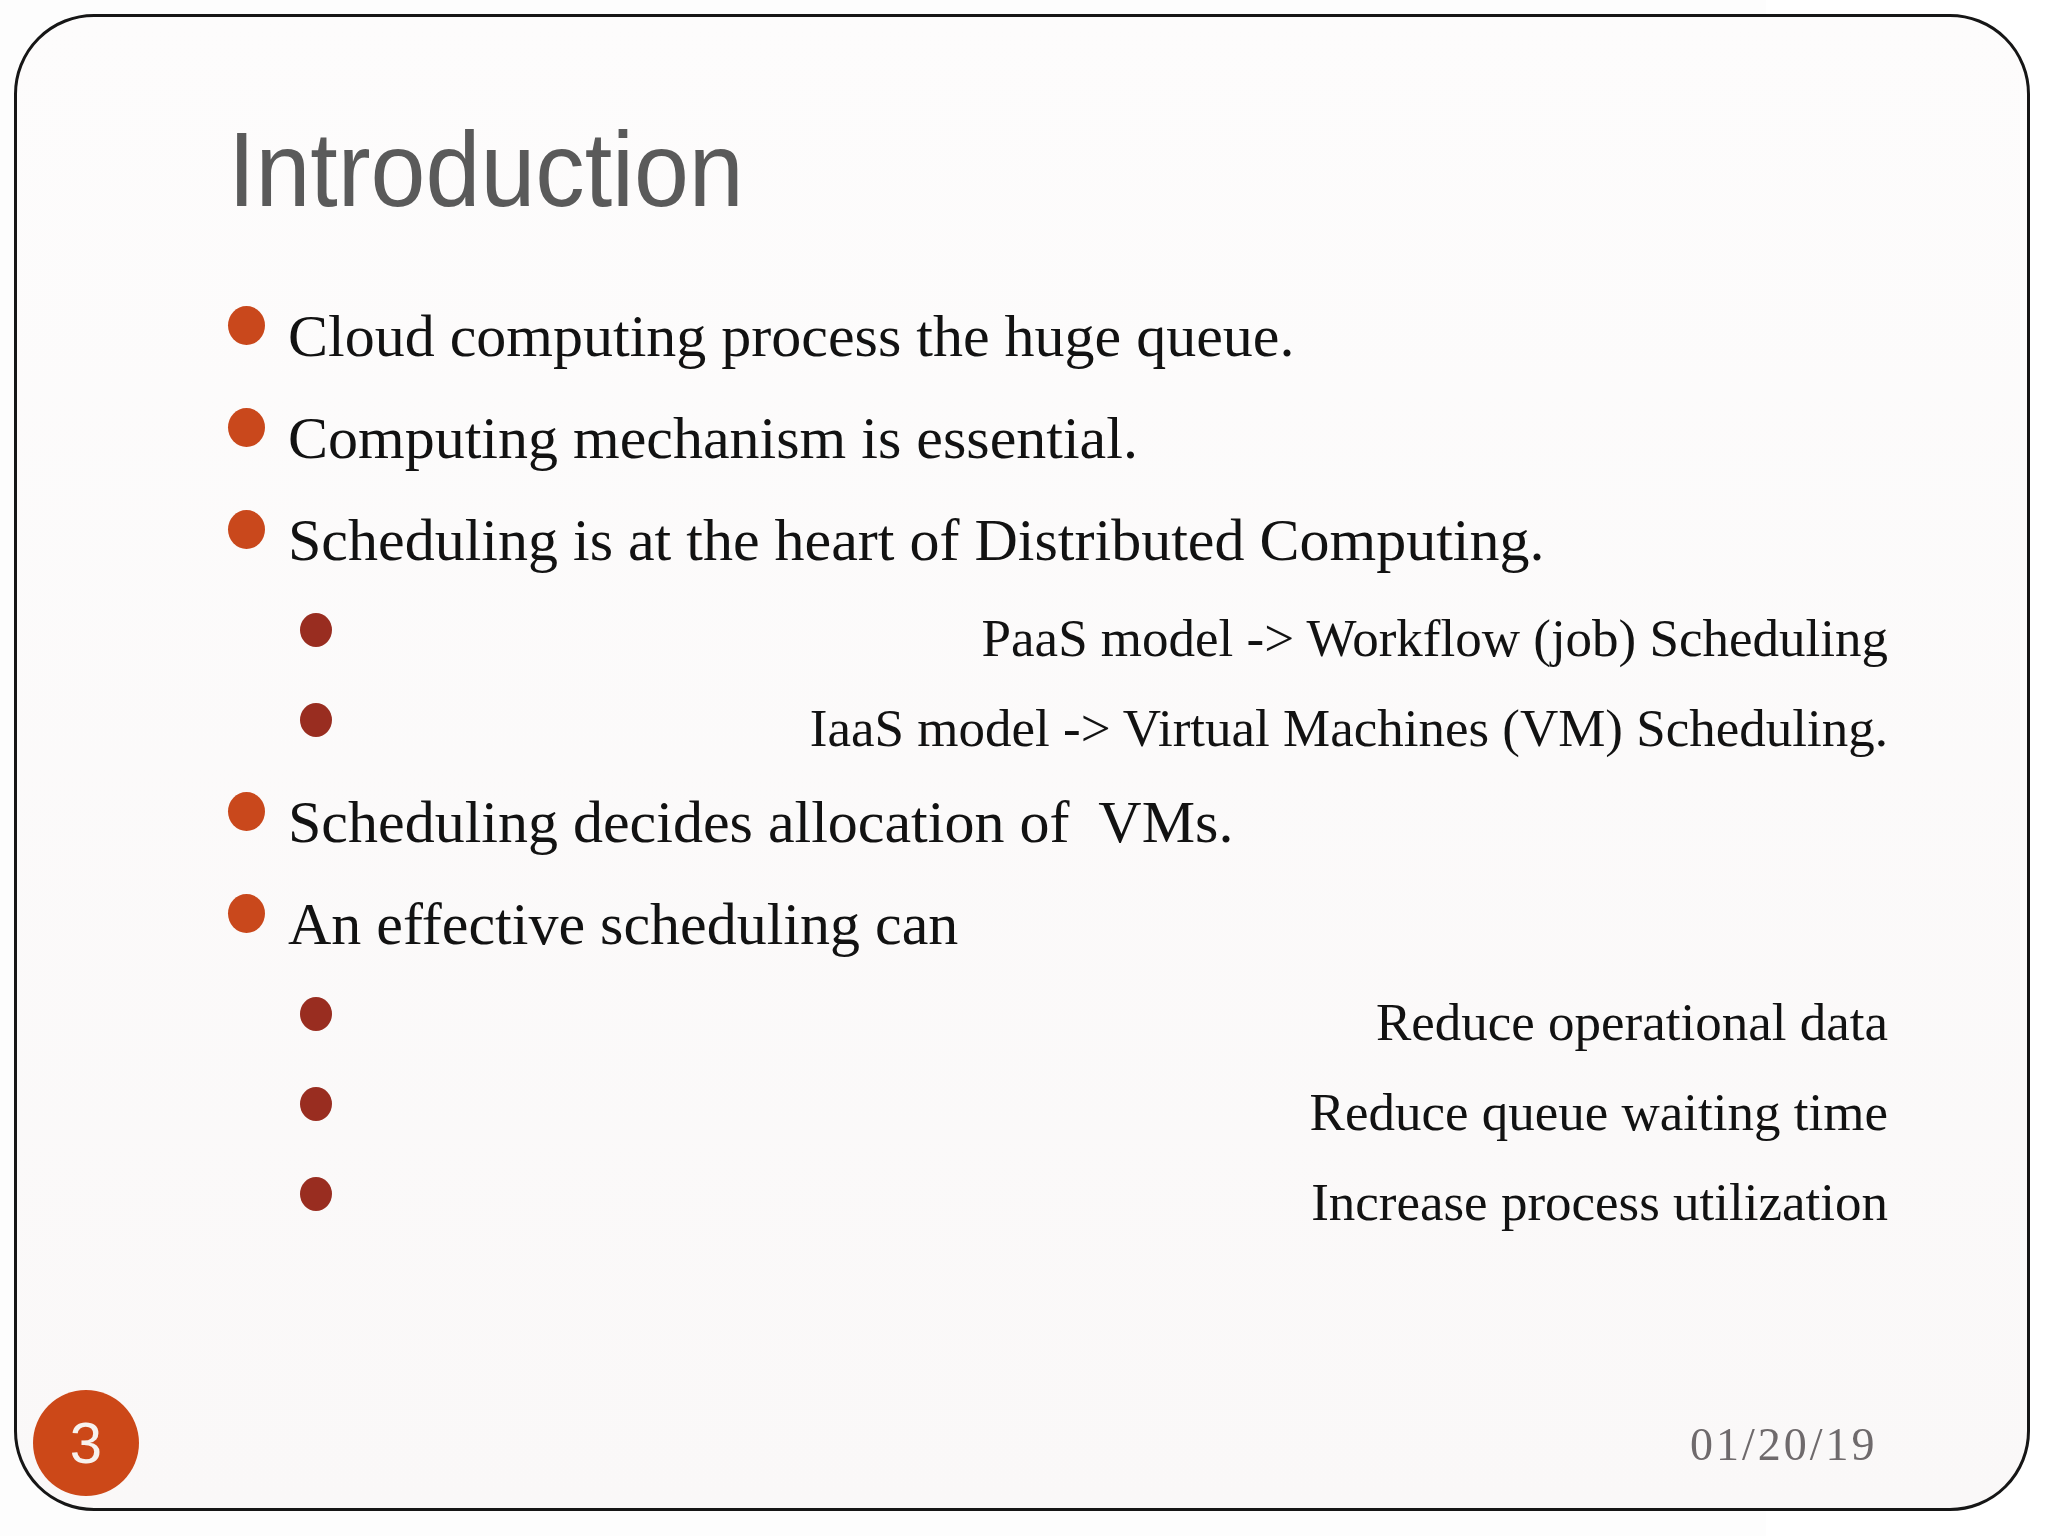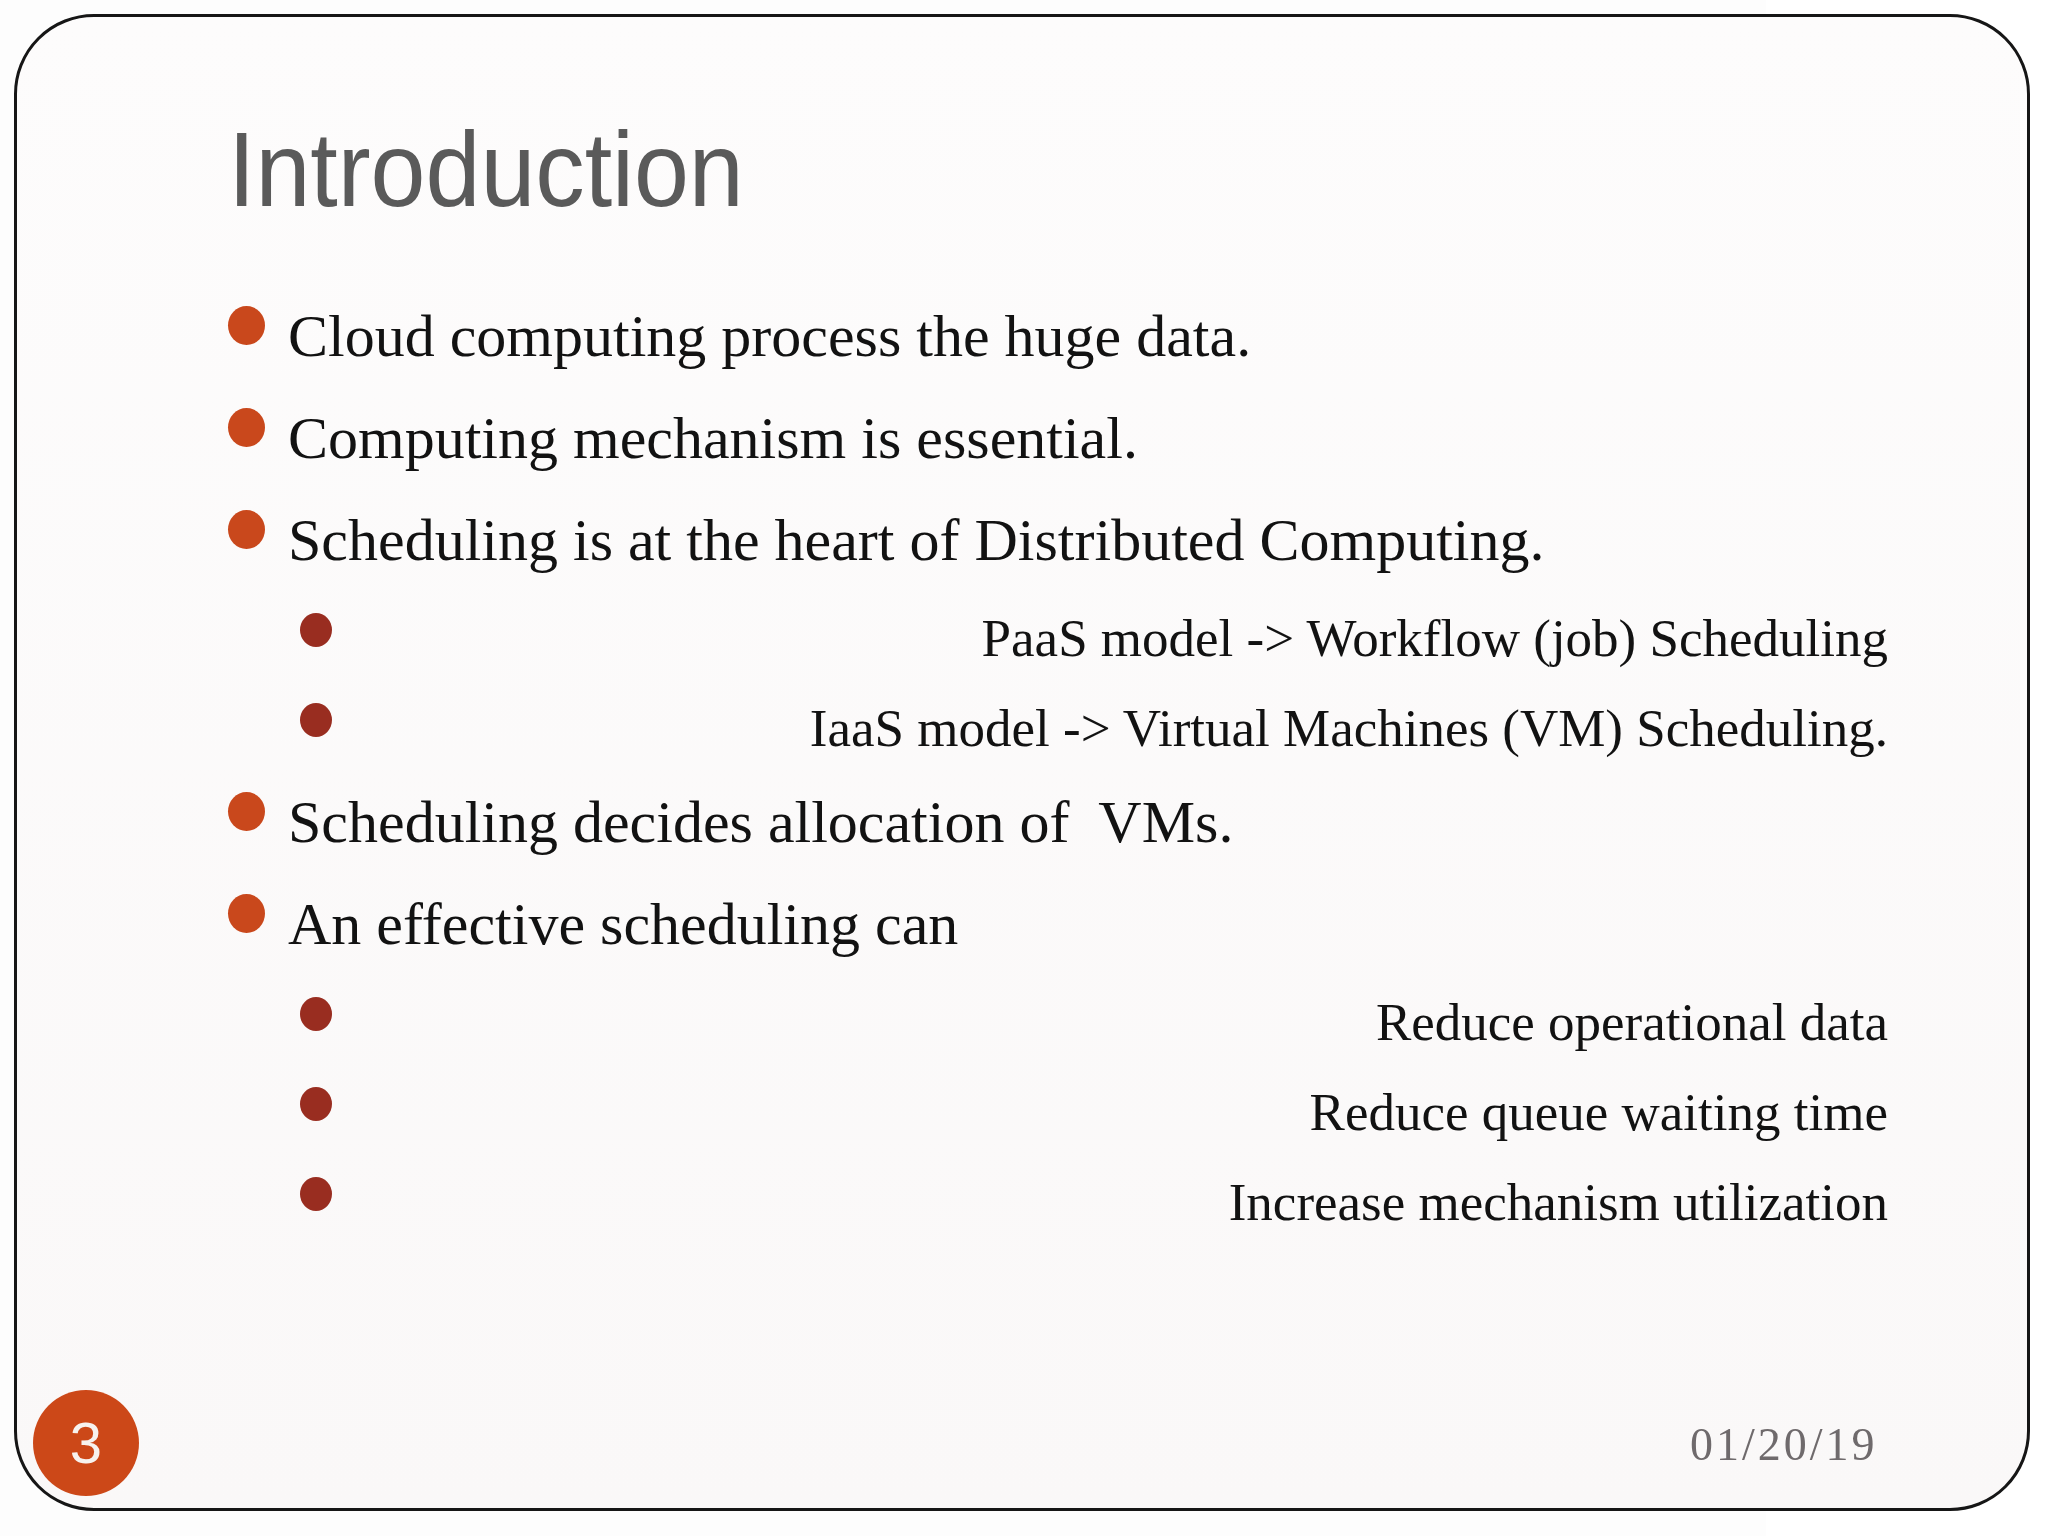--- a/index.html
+++ b/index.html
@@ -116,21 +116,21 @@
 <body>
 
 <div class="stage">
   <div class="slide-border"></div>
 
   <div class="slide-title">Introduction</div>
 
   <ul class="bullet-list">
     <li class="li-main">
       <span class="bullet-dot"></span>
-      <span class="bullet-text">Cloud computing process the huge data.</span>
+      <span class="bullet-text">Cloud computing process the huge queue.</span>
     </li>
     <li class="li-main">
       <span class="bullet-dot"></span>
       <span class="bullet-text">Computing mechanism is essential.</span>
     </li>
     <li class="li-main">
       <span class="bullet-dot"></span>
       <span class="bullet-text">Scheduling is at the heart of Distributed Computing.</span>
     </li>
     <li class="li-sub">
@@ -152,21 +152,21 @@
     <li class="li-sub">
       <span class="bullet-dot"></span>
       <span class="bullet-text">Reduce operational data</span>
     </li>
     <li class="li-sub">
       <span class="bullet-dot"></span>
       <span class="bullet-text">Reduce queue waiting time</span>
     </li>
     <li class="li-sub">
       <span class="bullet-dot"></span>
-      <span class="bullet-text">Increase mechanism utilization</span>
+      <span class="bullet-text">Increase process utilization</span>
     </li>
   </ul>
 
   <div class="page-badge">
     <span class="num">3</span>
   </div>
 
   <div class="slide-date">01/20/19</div>
 </div>
 

